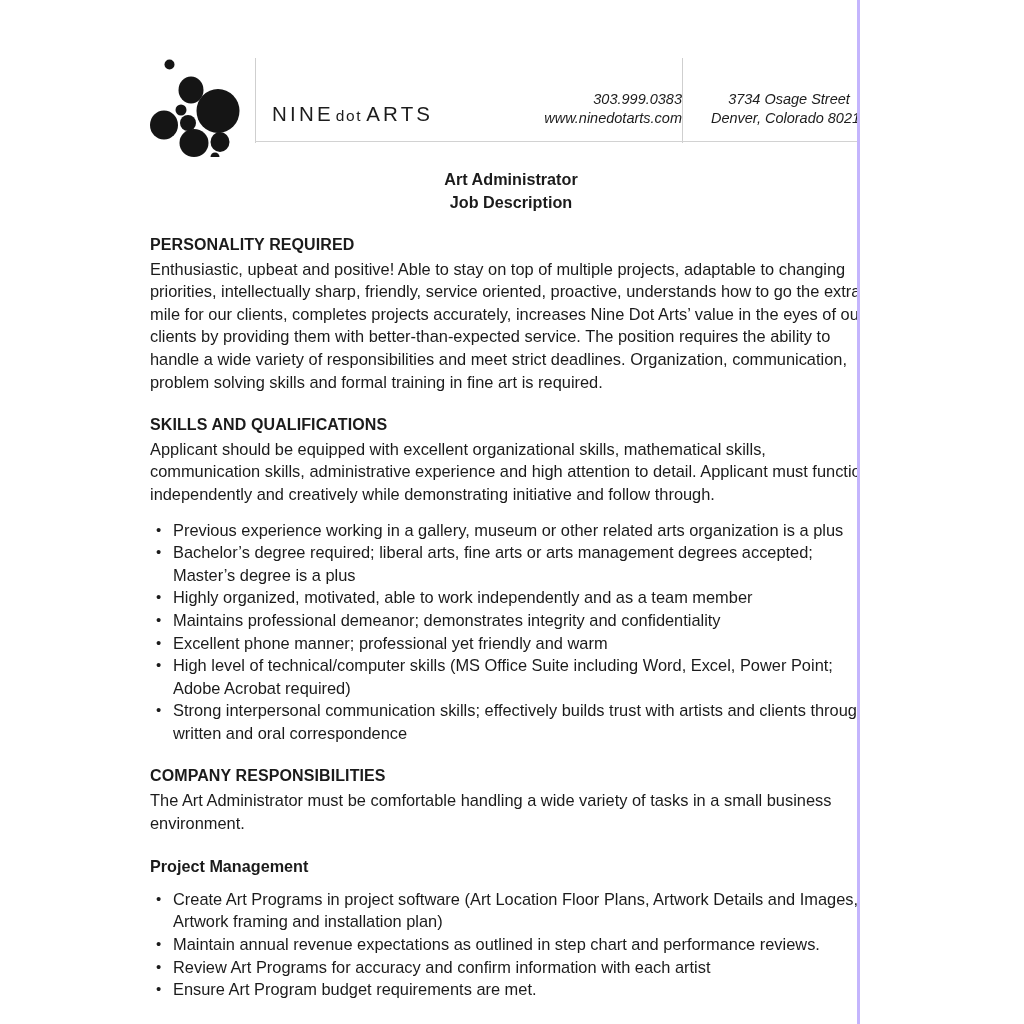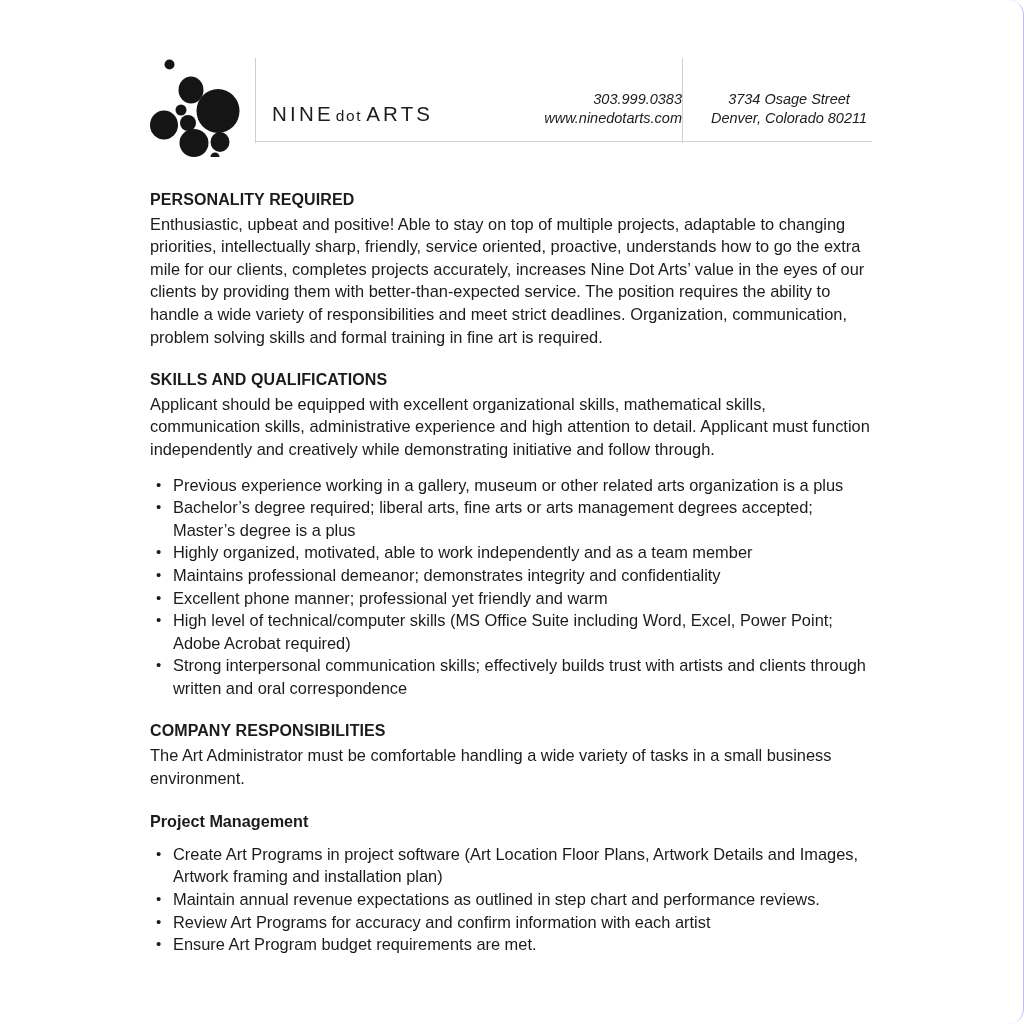--- a/index.html
+++ b/index.html
@@ -11,27 +11,26 @@
     width: 1024px;
     height: 1024px;
     overflow: hidden;
     font-family: "Liberation Sans", sans-serif;
     color: #1a1a1a;
     -webkit-font-smoothing: antialiased;
   }
 
   .page {
     position: relative;
-    width: 1024px;
+    width: 860px;
     height: 1024px;
     background: #ffffff;
     box-sizing: border-box;
-    border-right: 1px solid #c4b5fd;
+    border-right: 3px solid #c4b5fd;
     overflow: hidden;
-    border-radius: 15px;
   }
 
   
   .letterhead {
     position: absolute;
     left: 150px;
     top: 48px;
     width: 722px;
     height: 96px;
   }
@@ -215,20 +214,24 @@
     <div class="contact-block contact-address">
       <div>3734 Osage Street</div>
       <div>Denver, Colorado 80211</div>
     </div>
 
     <div class="letterhead-rule"></div>
   </div>
 
   <div class="doc-body">
 
+    <div class="doc-title">
+      <span>Art Administrator</span>
+      <span class="line2">Job Description</span>
+    </div>
 
     <div class="gap-md"></div>
 
     <div>
       <div class="section-heading">PERSONALITY REQUIRED</div>
       <div class="para">Enthusiastic, upbeat and positive! Able to stay on top of multiple projects, adaptable to changing priorities, intellectually sharp, friendly, service oriented, proactive, understands how to go the extra mile for our clients, completes projects accurately, increases Nine Dot Arts’ value in the eyes of our clients by providing them with better-than-expected service. The position requires the ability to handle a wide variety of responsibilities and meet strict deadlines. Organization, communication, problem solving skills and formal training in fine art is required.</div>
     </div>
 
     <div class="gap-md"></div>
 

